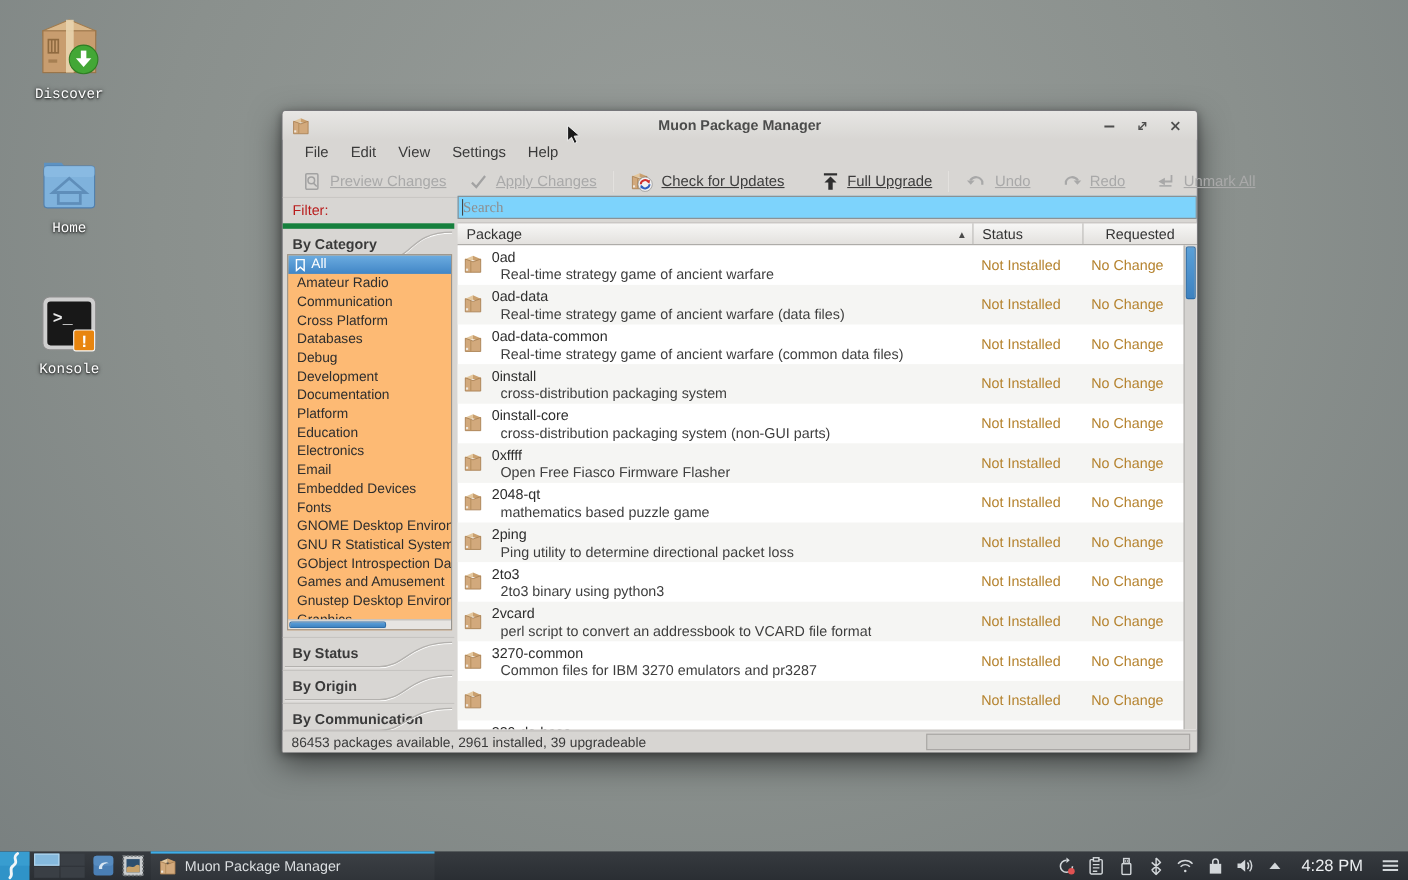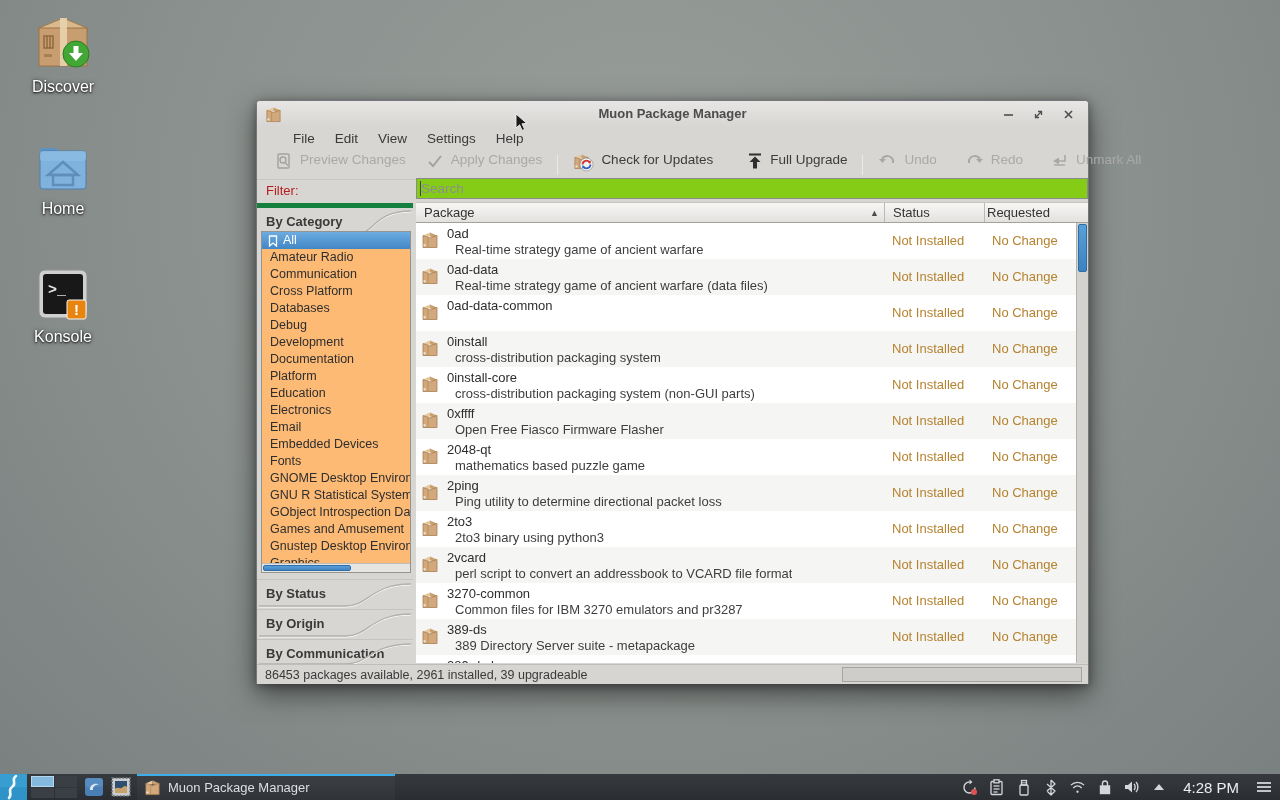--- a/index.html
+++ b/index.html
@@ -2,43 +2,43 @@
 <html><head>
 <meta charset="utf-8">
 <style>
   * { box-sizing: border-box; margin: 0; padding: 0; }
   html,body { width:1280px; height:800px; overflow:hidden; }
   body { font-family:"Liberation Sans", sans-serif; position:relative;
          background: radial-gradient(ellipse at 50% 25%, #989d9a 0%, #8a908d 55%, #798080 100%); }
 
   
   .dicon { position:absolute; width:96px; text-align:center; cursor:default; }
-  .dicon .dlabel { display:block; margin-top:4px; font-size:16px; color:#fff;
-                   text-shadow:0 1px 2px rgba(0,0,0,.85), 0 0 4px rgba(0,0,0,.6); }
+  .dicon .dlabel { display:block; margin-top:4px; font-size:13px; color:#fff;
+                   text-shadow:0 1px 2px rgba(0,0,0,.85), 0 0 4px rgba(0,0,0,.6);font-family:Liberation Mono, monospace; }
   .dicon svg { display:block; margin:0 auto; }
 
   
   .win { position:absolute; left:256px; top:100px; width:833px; height:584px;
          background:#d8d6d3; border:1px solid #76767a; border-radius:4px 4px 1px 1px;
          box-shadow:0 10px 28px rgba(0,0,0,.5), 0 2px 8px rgba(0,0,0,.35); }
   .titlebar { position:relative; height:26px; border-radius:3px 3px 0 0;
               background:linear-gradient(#e7e6e4,#d8d6d3); display:flex; align-items:center; }
   .titlebar .appicon { margin-left:8px; }
   .title { position:absolute; left:0; right:0; top:0; height:26px; line-height:26px;
            text-align:center; font-size:13px; font-weight:bold; color:#4c4c4c; pointer-events:none;}
   .winbtns { margin-left:auto; display:flex; align-items:center; gap:14px; padding-right:12px; z-index:2;}
   .winbtn { width:16px; height:16px; display:flex; align-items:center; justify-content:center; }
 
-  .menubar { height:23px; display:flex; align-items:center; padding-left:26px; }
+  .menubar { height:23px; display:flex; align-items:center; padding-left:10px; }
   .menuitem { font-size:13.5px; color:#3a3a3a; padding:2px 10px; }
 
   .toolbar { height:30px; display:flex; align-items:center; padding-left:8px;
              border-bottom:1px solid #c9c7c4; }
-  .tbtn { display:flex; gap:7px; padding:0 10px; height:26px;
-          font-size:13.5px; color:#3c3c3c; white-space:nowrap; }
+  .tbtn { display:flex; align-items:center; gap:7px; padding:0 10px; height:26px;
+          font-size:13.5px; color:#3c3c3c; white-space:nowrap;text-decoration:underline; }
   .tbtn.disabled { color:#a9a9a9; }
   .tsep { width:1px; height:20px; background:#b9b7b4; border-right:1px solid #eceae7; margin:0 5px; }
 
   
   .filterlabel { position:absolute; left:9px; top:82px; font-size:13px; color:#b91c1c; }
   .sidetab { position:absolute; left:0; width:156px; height:28px; border-top:1px solid #c6c4c1; }
   .sidetab .stlabel { position:absolute; left:9px; top:6px; font-size:13px; font-weight:bold; color:#3a3a3a; }
   .sidetab svg.curve { position:absolute; left:0; top:0; }
   .tab-category { top:102px; border-top:5px solid #15803d; }
   .tab-status   { top:478px; }
@@ -52,32 +52,32 @@
   .catrow .bm { display:none; }
   .catrow.selected { background:linear-gradient(#6cace0,#4186c6); color:#fff; padding-left:6px;}
   .catrow.selected .bm { display:inline-block; }
   .hscroll { position:absolute; left:0; right:0; bottom:0; height:9px;
              background:#e7e5e2; border-top:1px solid #bdbbb8; }
   .hthumb { position:absolute; left:1px; top:1px; width:88px; height:6px; border-radius:2px;
             background:linear-gradient(#5a9fd8,#3f83c2); border:1px solid #2f6ea8; }
 
   
   .search { position:absolute; left:159px; top:77px; width:672px; height:21px;
-            border:1px solid #8b8b8b; background:#84cc16; font-size:13.5px; color:#333;
-            padding:0 4px; font-family:Liberation Sans, sans-serif; }
+            border:1px solid #8b8b8b; background:#7dd3fc; font-size:13.5px; color:#333;
+            padding:0 4px; font-family:Liberation Serif, serif; }
   .search::placeholder { color:#8e8e8e; }
   .caret { position:absolute; left:163px; top:80px; width:1px; height:15px; background:#444; }
 
   .thead { position:absolute; left:159px; top:101px; width:672px; height:21px;
            background:linear-gradient(#f7f7f6,#e3e1de); border-top:1px solid #c6c4c1;
            border-bottom:1px solid #a3a19e; display:flex; font-size:13px; color:#333; }
   .th { display:flex; align-items:center; }
   .th-package { width:468px; padding-left:8px; justify-content:space-between; }
   .th-status { width:100px; padding-left:8px; border-left:1px solid #bcbab7; }
-  .th-requested { width:104px; padding-left:2px; border-left:1px solid #bcbab7; }
+  .th-requested { width:104px; padding-left:20px; border-left:1px solid #bcbab7; }
   .sortarrow { margin-right:5px; font-size:9px; color:#4a4a4a; }
 
   .tbody { position:absolute; left:159px; top:122px; width:672px; height:440px;
            background:#ffffff; overflow:hidden; }
   .prow { height:36px; display:flex; }
   .prow:nth-child(even) { background:#f5f5f3; }
   .cell-pkg { width:468px; display:flex; padding-left:5px; }
   .cell-pkg svg { margin-top:7px; flex:none; }
   .pkgtext { margin-left:8px; padding-top:3px; overflow:hidden; white-space:nowrap;}
   .pkgname { font-size:13px; color:#2d2d2d; line-height:16px; }
@@ -460,20 +460,21 @@
           <div class="cell-req">No Change</div>
         </div>
 
         <div class="prow">
           <div class="cell-pkg">
             <svg width="18" height="20">
               <use href="#pkg"></use>
             </svg>
             <div class="pkgtext">
               <div class="pkgname">0ad-data-common</div>
+              <div class="pkgdesc">Real-time strategy game of ancient warfare (common data files)</div>
             </div>
           </div>
           <div class="cell-status">Not Installed</div>
           <div class="cell-req">No Change</div>
         </div>
 
         <div class="prow">
           <div class="cell-pkg">
             <svg width="18" height="20">
               <use href="#pkg"></use>
@@ -583,24 +584,20 @@
           </div>
           <div class="cell-status">Not Installed</div>
           <div class="cell-req">No Change</div>
         </div>
 
         <div class="prow">
           <div class="cell-pkg">
             <svg width="18" height="20">
               <use href="#pkg"></use>
             </svg>
-            <div class="pkgtext">
-              <div class="pkgname">389-ds</div>
-              <div class="pkgdesc">389 Directory Server suite - metapackage</div>
-            </div>
           </div>
           <div class="cell-status">Not Installed</div>
           <div class="cell-req">No Change</div>
         </div>
 
         <div class="prow">
           <div class="cell-pkg">
             <svg width="18" height="20">
               <use href="#pkg"></use>
             </svg>

